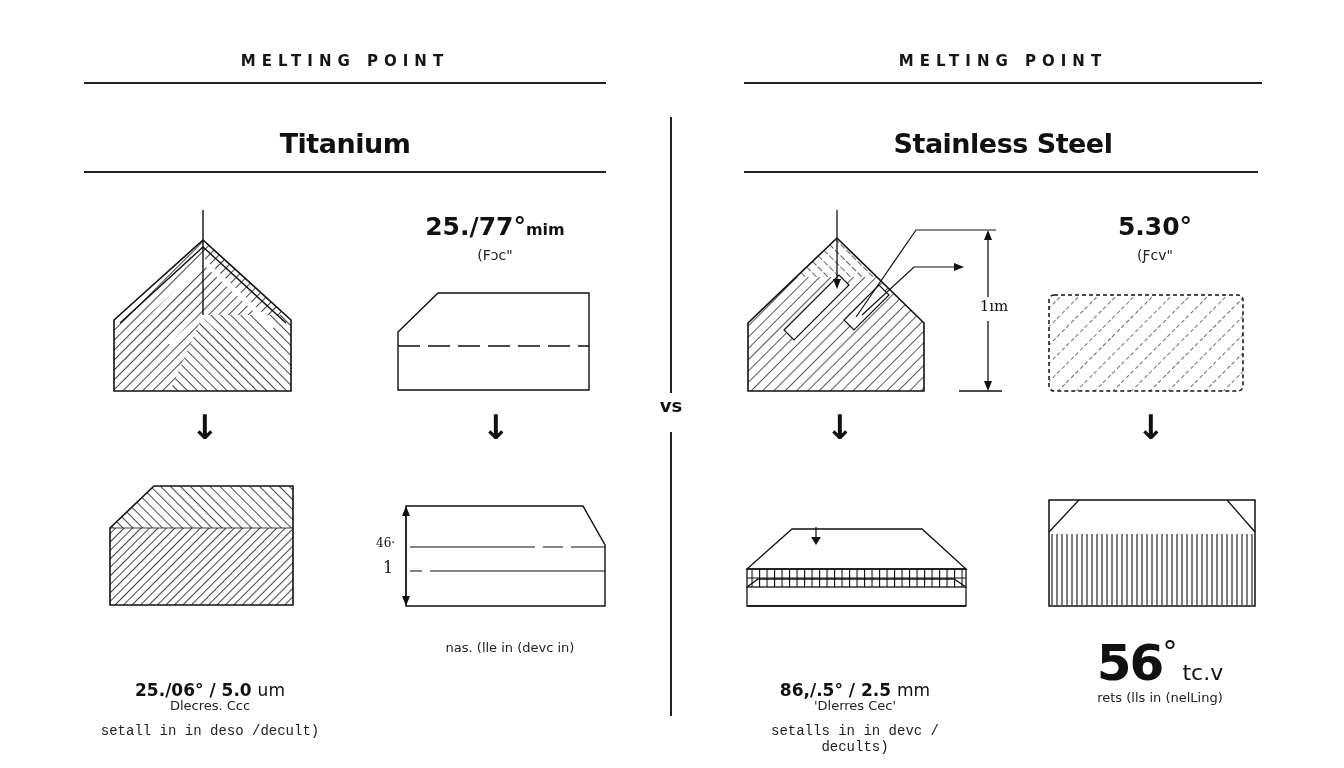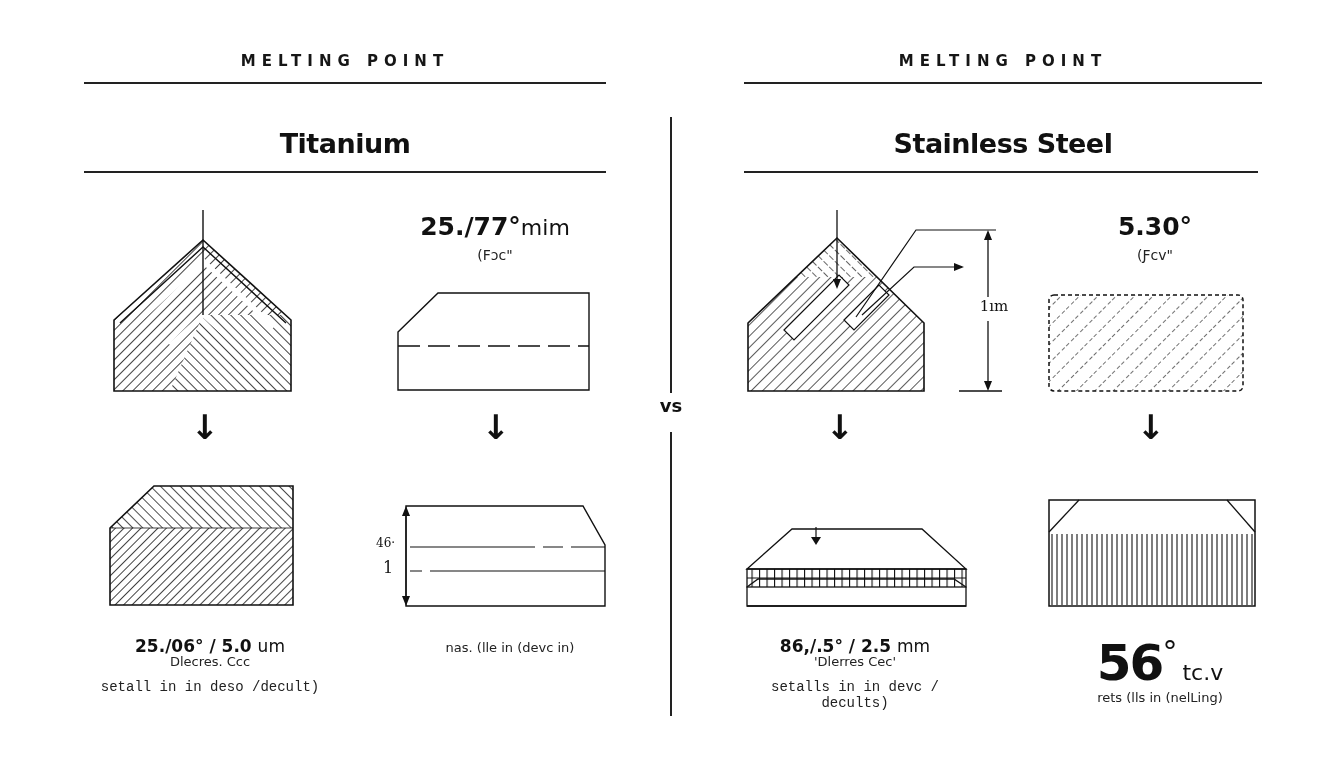--- a/index.html
+++ b/index.html
@@ -11,26 +11,26 @@
   .kicker {
     font-family: "DejaVu Sans", sans-serif; font-weight: bold; font-size: 15px;
     letter-spacing: 6px; text-align: center; color: #161616;
   }
   .rule { background: #222; height: 1.5px; }
   .title {
     font-family: "DejaVu Sans", sans-serif; font-weight: bold; font-size: 27px;
     text-align: center; color: #111; letter-spacing: -0.5px;
   }
   .bigval { font-family: "DejaVu Sans", sans-serif; font-weight: bold; font-size: 25px; text-align: center; }
-  .bigval .unit { font-weight: normal; font-size: 22px; }
+  .bigval .unit { font-weight: bold; font-size: 16px; }
   .subunit { font-family: "DejaVu Sans", sans-serif; font-size: 14px; text-align: center; color: #222; }
   .arrow { font-family: "DejaVu Sans", sans-serif; font-weight: bold; font-size: 34px; text-align: center; line-height: 1; }
   .vs { font-family: "DejaVu Sans", sans-serif; font-weight: bold; font-size: 18px; text-align: center; }
   .divider { background: #222; width: 1.5px; }
-  .stat-small { text-align: center; }
+  .stat-small { text-align: center; margin-top: 44px; }
   .stat-small .l1 { font-family: "DejaVu Sans", sans-serif; font-weight: bold; font-size: 17px; }
   .stat-small .l1 .u { font-weight: normal; }
   .stat-small .l2 { font-family: "DejaVu Sans", sans-serif; font-size: 13px; color: #222; margin-top: -2px; }
   .stat-small .l3 { font-family: Liberation Mono, monospace; font-size: 14px; color: #222; margin-top: 10px; }
   .stat-big { text-align: center; }
   .stat-big .num { font-family: "DejaVu Sans", sans-serif; font-weight: bold; font-size: 50px; line-height: 1; letter-spacing: -2px; }
   .stat-big .deg { font-family: "DejaVu Sans", sans-serif; font-weight: normal; font-size: 30px; vertical-align: top; position: relative; top: -4px; }
   .stat-big .u { font-family: "DejaVu Sans", sans-serif; font-size: 22px; font-weight: bold; }
   .stat-big .cap { font-family: "DejaVu Sans", sans-serif; font-size: 13px; color: #222; margin-top: 2px; }
   .dimlabel { font-family: "DejaVu Serif", serif; font-size: 15px; }

